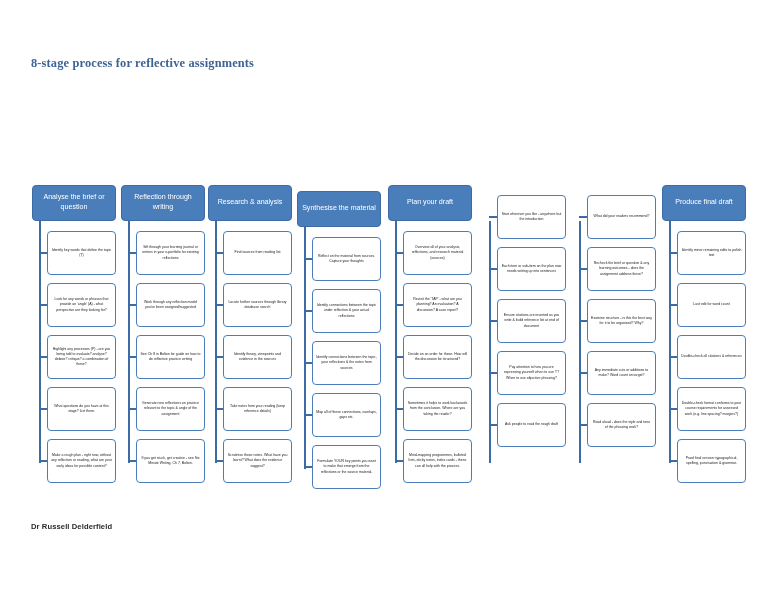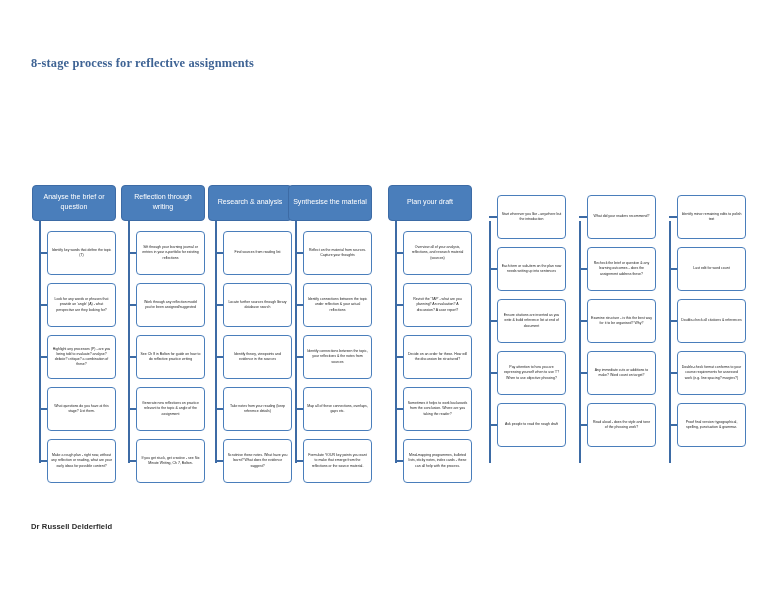--- a/index.html
+++ b/index.html
@@ -206,21 +206,21 @@
           <div class="item">
             <div class="stub"></div>
             <div class="item-box">Take notes from your reading (keep reference details)</div>
           </div>
           <div class="item">
             <div class="stub"></div>
             <div class="item-box">Scrutinise these notes. What have you learnt? What does the evidence suggest?</div>
           </div>
         </div>
       </div>
-      <div class="column" style="left: 288px;">
+      <div class="column" style="left: 297px; margin-top: 6px;">
         <div class="stage-header">Synthesise the material</div>
         <div class="spine" style="height: 242px;"></div>
         <div class="items">
           <div class="item">
             <div class="stub"></div>
             <div class="item-box">Reflect on the material from sources. Capture your thoughts</div>
           </div>
           <div class="item">
             <div class="stub"></div>
             <div class="item-box">Identify connections between the topic under reflection &amp; your actual reflections</div>
@@ -309,20 +309,21 @@
             <div class="stub"></div>
             <div class="item-box">Any immediate cuts or additions to make? Word count on target?</div>
           </div>
           <div class="item">
             <div class="stub"></div>
             <div class="item-box">Read aloud - does the style and tone of the phrasing work?</div>
           </div>
         </div>
       </div>
       <div class="column" style="left: 662px;">
+        <div class="stage-header">Produce final draft</div>
         <div class="spine" style="height: 242px;"></div>
         <div class="items">
           <div class="item">
             <div class="stub"></div>
             <div class="item-box">Identify minor remaining edits to polish text</div>
           </div>
           <div class="item">
             <div class="stub"></div>
             <div class="item-box">Last edit for word count</div>
           </div>

